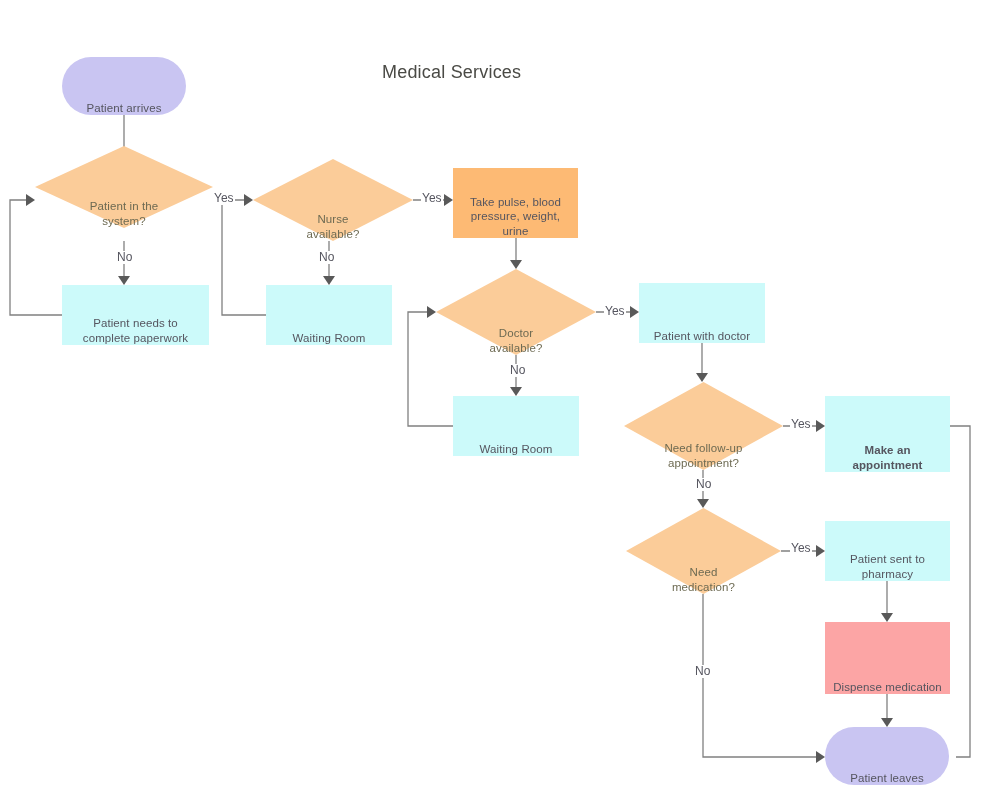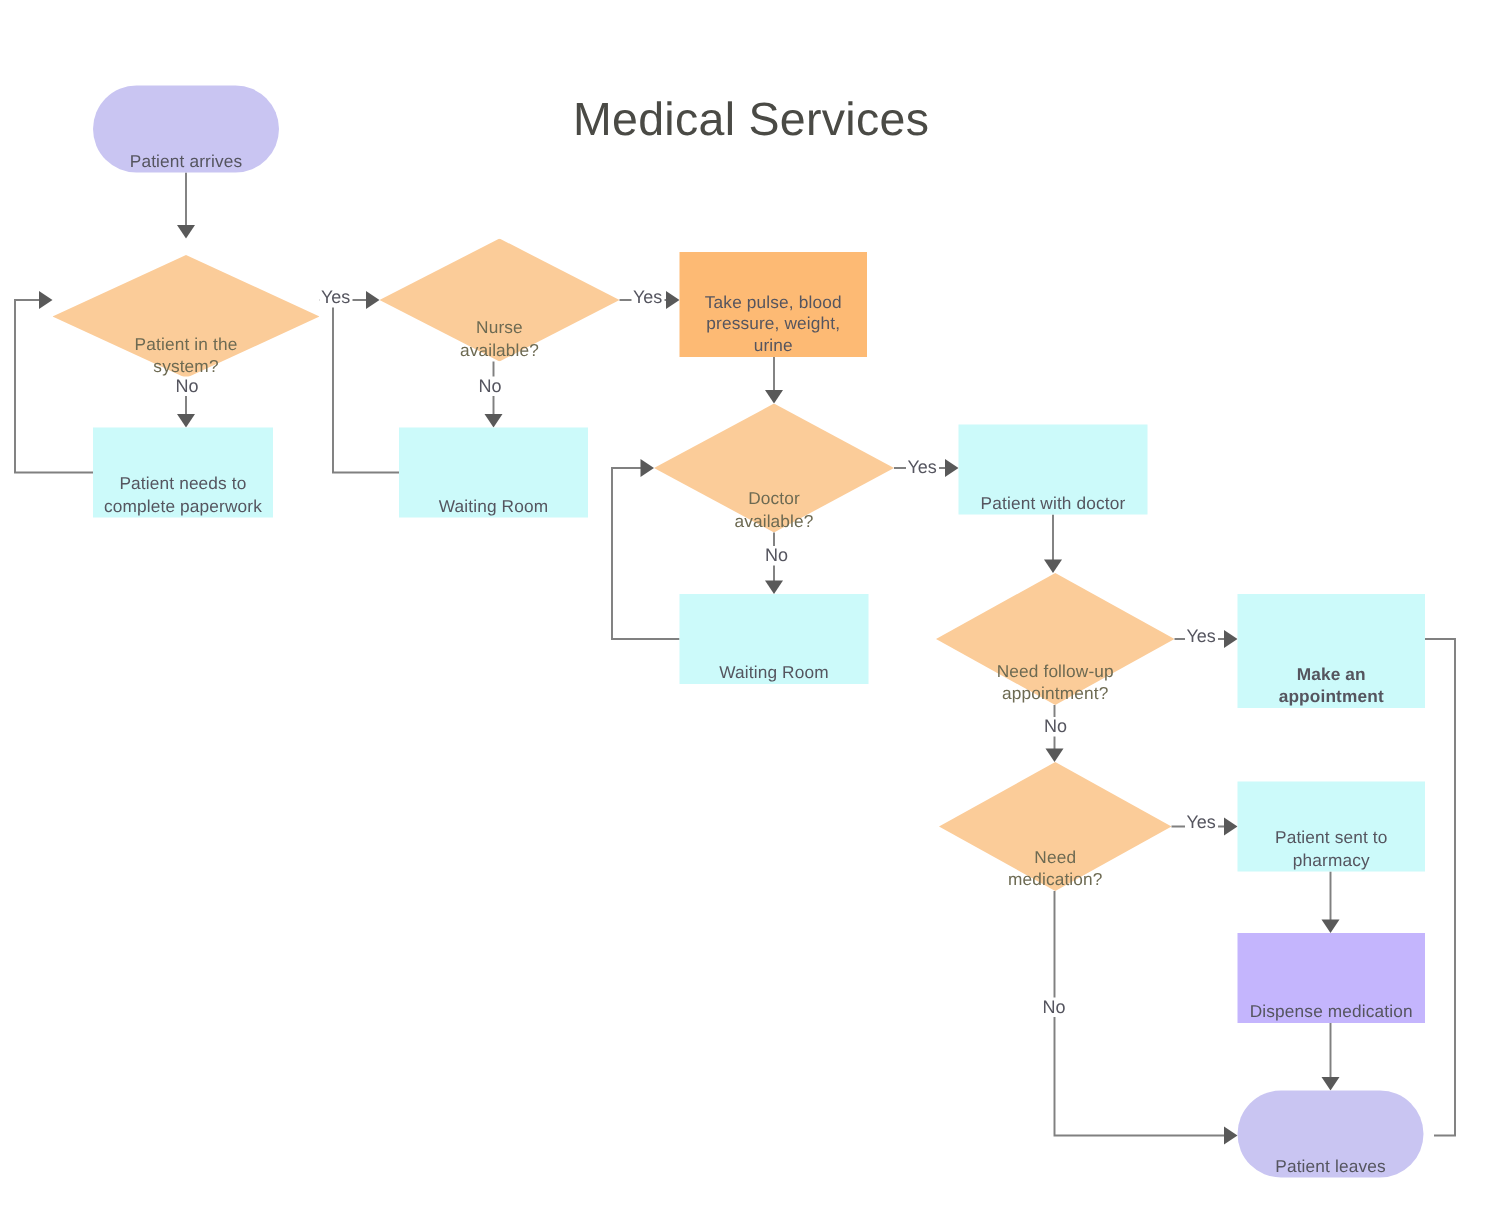--- a/index.html
+++ b/index.html
@@ -58,21 +58,21 @@
     left: 0; top: 0; right: 0; bottom: 0;
     background: #fbcc99;
     clip-path: polygon(50% 0%, 100% 50%, 50% 100%, 0% 50%);
   }
   .node-decision .label {
     position: relative;
     z-index: 2;
   }
   #title {
     position: absolute;
-    font-size: 31px;
+    font-size: 18px;
     color: #4a4a45;
     letter-spacing: 0.2px;
     white-space: nowrap;
     text-align: center;
   }
   .edge-label {
     position: absolute;
     font-size: 12px;
     color: #55555f;
     background: #ffffff;
@@ -162,26 +162,26 @@
         <polygon points="816,751 816,763 825,757" fill="#595959"></polygon>
       </g>
     </svg>
 
   <div id="title" style="left: 382px; top: 62px; color: rgb(74, 74, 69);">Medical Services</div>
 
   <div id="nodes-layer">
       <div class="node node-terminator" style="left: 62px; top: 57px; width: 124px; height: 58px; background: rgb(201, 197, 242);">
         <span class="label">Patient arrives</span>
       </div>
-      <div class="node node-decision" style="left: 35px; top: 170px; width: 178px; height: 82px;">
+      <div class="node node-decision" style="left: 35px; top: 146px; width: 178px; height: 82px;">
         <div class="diamond-shape"></div>
         <span class="label">Patient in the
 system?</span>
       </div>
-      <div class="node node-process" style="left: 62px; top: 285px; width: 120px; height: 60px; background: rgb(204, 250, 250);">
+      <div class="node node-process" style="left: 62px; top: 285px; width: 147px; height: 60px; background: rgb(204, 250, 250);">
         <span class="label">Patient needs to
 complete paperwork</span>
       </div>
       <div class="node node-decision" style="left: 253px; top: 159px; width: 160px; height: 82px;">
         <div class="diamond-shape"></div>
         <span class="label">Nurse
 available?</span>
       </div>
       <div class="node node-process" style="left: 266px; top: 285px; width: 126px; height: 60px; background: rgb(204, 250, 250);">
         <span class="label">Waiting Room</span>
@@ -211,21 +211,21 @@
       </div>
       <div class="node node-decision" style="left: 626px; top: 508px; width: 155px; height: 86px;">
         <div class="diamond-shape"></div>
         <span class="label">Need
 medication?</span>
       </div>
       <div class="node node-process" style="left: 825px; top: 521px; width: 125px; height: 60px; background: rgb(204, 250, 250);">
         <span class="label">Patient sent to
 pharmacy</span>
       </div>
-      <div class="node node-process" style="left: 825px; top: 622px; width: 125px; height: 60px; background: #c4b5fd;">
+      <div class="node node-process" style="left: 825px; top: 622px; width: 125px; height: 72px; background: #fca5a5;">
         <span class="label">Dispense medication</span>
       </div>
       <div class="node node-terminator" style="left: 825px; top: 727px; width: 124px; height: 58px; background: rgb(201, 197, 242);">
         <span class="label">Patient leaves</span>
       </div>
     </div>
   <div id="edge-labels-layer">
       <div class="edge-label" style="left: 116px; top: 251px;">No</div>
       <div class="edge-label" style="left: 213px; top: 192px;">Yes</div>
       <div class="edge-label" style="left: 318px; top: 251px;">No</div>

